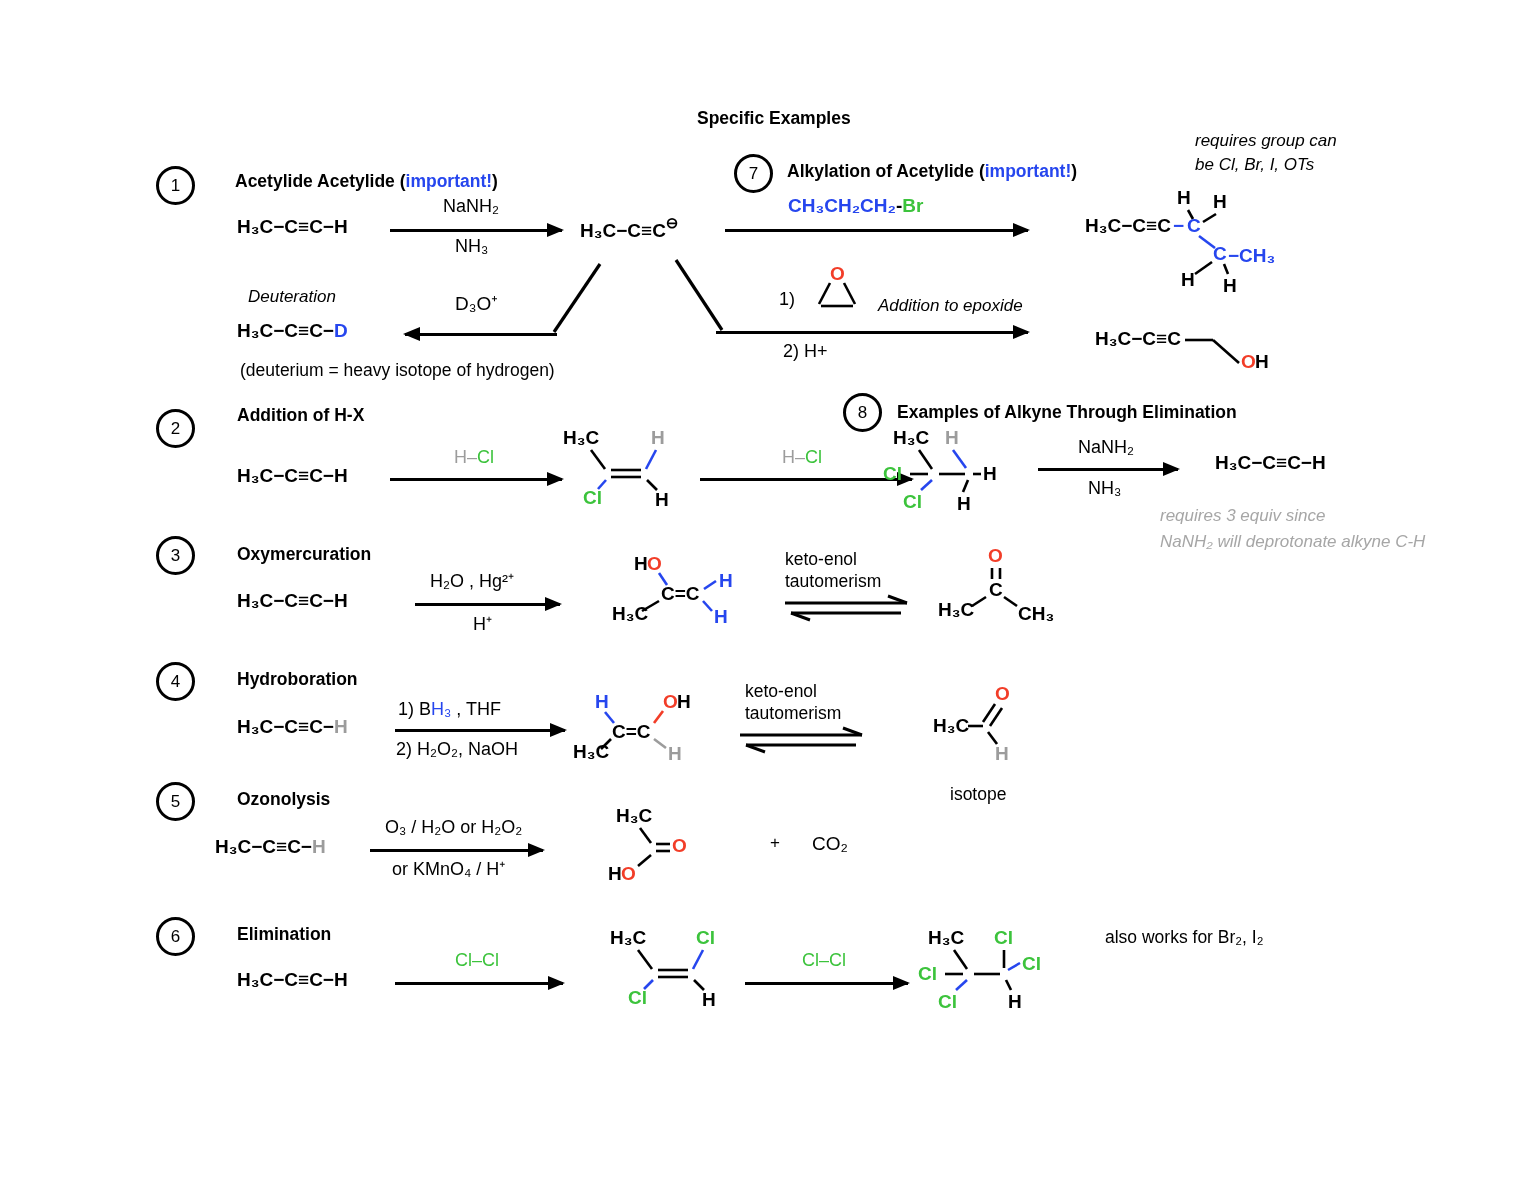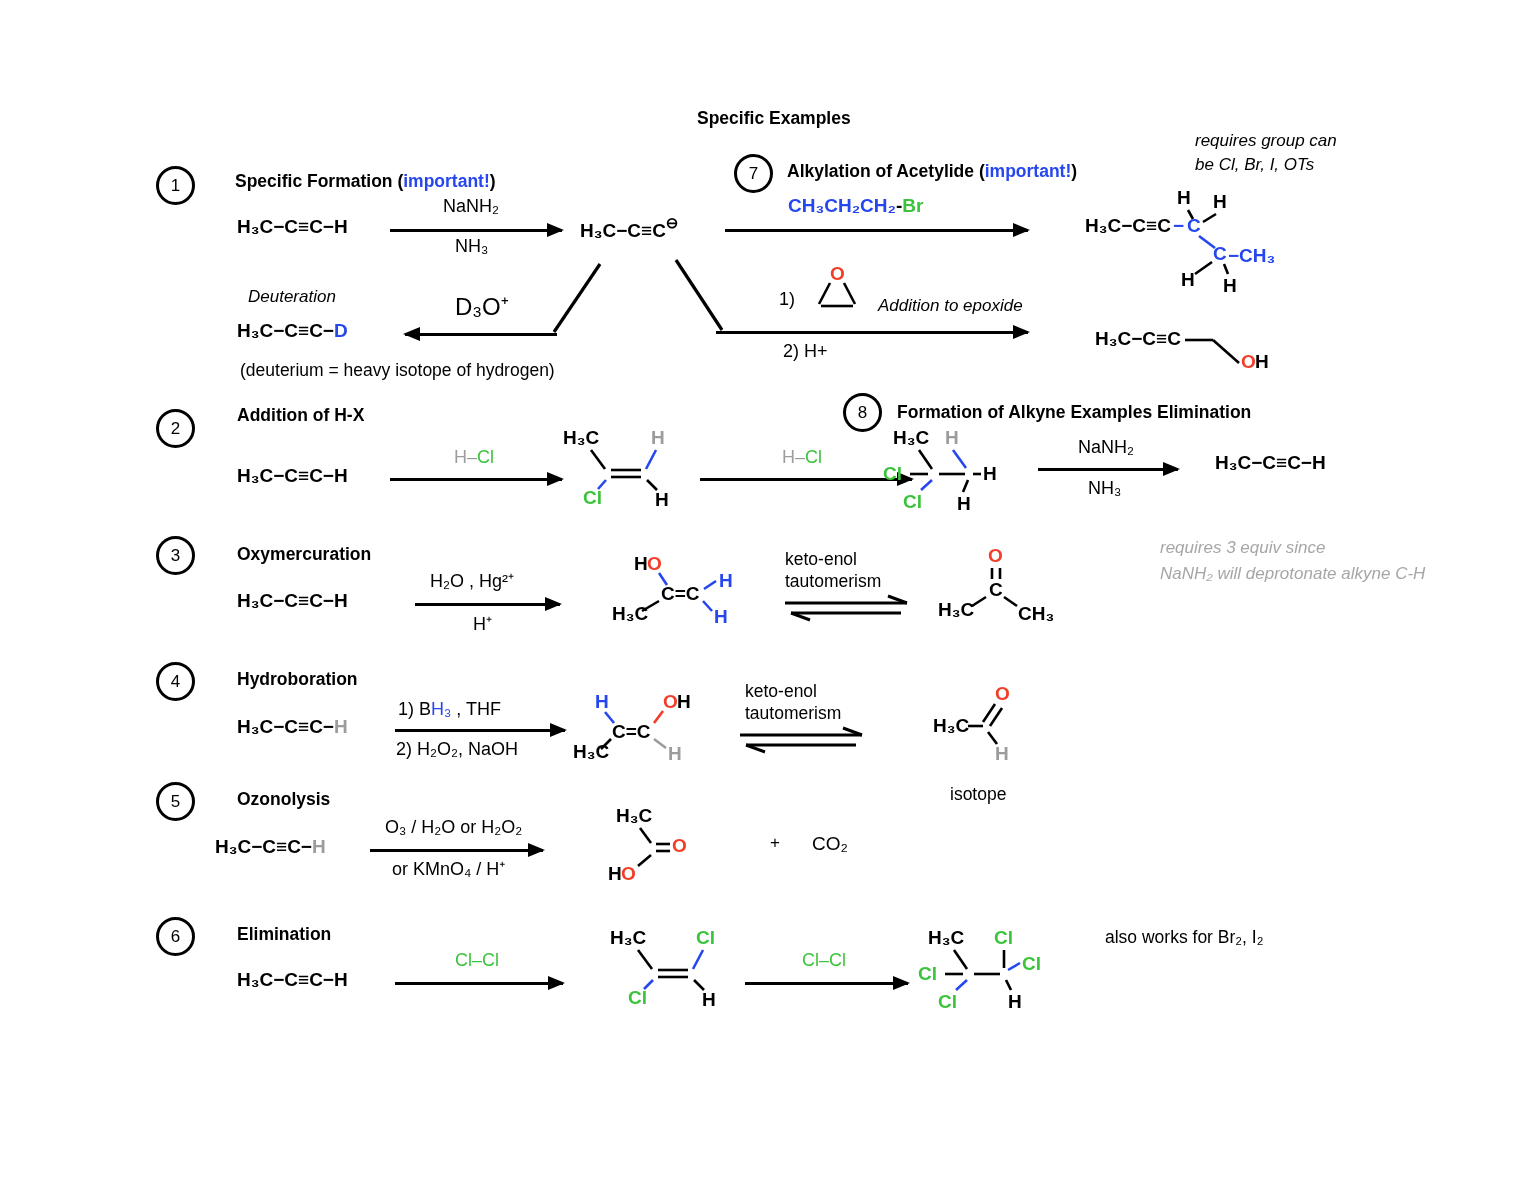--- a/index.html
+++ b/index.html
@@ -9,21 +9,21 @@
   html,body{margin:0;padding:0;background:#fff;}
   .canvas{position:relative;width:1449px;height:1187px;background:#fff;
           font-family:"Liberation Sans",sans-serif;color:#000;overflow:hidden;}
   .abs{position:absolute;white-space:nowrap;line-height:1.15;}
   .h{font-weight:bold;font-size:17.5px;}
   .f{font-weight:bold;font-size:19px;}
   .r{font-weight:normal;font-size:18px;}
   .it{font-style:italic;font-size:17px;font-weight:normal;}
   .blue{color:var(--blue);} .green{color:var(--green);}
   .red{color:var(--red);} .gray{color:var(--gray);}
-  .inkgray{color:var(--inkgray);margin-top:32px;}
+  .inkgray{color:var(--inkgray);}
   .circle{width:33px;height:33px;border:3px solid #000;border-radius:50%;
           display:flex;align-items:center;justify-content:center;
           font-size:17px;font-weight:normal;}
   .arr{position:absolute;height:0;border-top:3px solid #000;}
   .arr::after{content:"";position:absolute;right:-2px;top:-9px;width:0;height:0;
     border-left:17px solid #000;border-top:7.5px solid transparent;border-bottom:7.5px solid transparent;}
   .arr.left::after{right:auto;left:-2px;border-left:none;
     border-right:17px solid #000;}
   .struct{position:absolute;}
   .struct > span{position:absolute;font-weight:bold;font-size:19px;white-space:nowrap;line-height:1.05;}
@@ -33,35 +33,35 @@
 </head>
 <body>
 
 <div class="canvas">
 
   <div class="abs h" style="left:697px;top:108px">Specific Examples</div>
 
   <div class="abs circle" style="left:156px;top:166px">
       <span>1</span>
     </div>
-  <div class="abs h" style="left:235px;top:171px"><span>Specific Formation (</span><span class="blue">important!</span><span>)</span></div>
+  <div class="abs h" style="left:235px;top:171px"><span>Acetylide Acetylide (</span><span class="blue">important!</span><span>)</span></div>
 
   <div class="abs f" style="left:237px;top:216px">H₃C−C≡C−H</div>
   <div class="arr" style="left:390px;top:229px;width:172px"></div>
   <div class="abs r" style="left:443px;top:196px">NaNH₂</div>
   <div class="abs r" style="left:455px;top:236px">NH₃</div>
   <div class="abs f" style="left:580px;top:214px"><span>H₃C−C≡C</span><sup class="chg">⊖</sup></div>
 
   <svg class="abs lines" style="left:540px;top:252px" width="200" height="86">
     <line x1="60" y1="12" x2="14" y2="80" stroke="#000" stroke-width="3.2"></line>
     <line x1="136" y1="8" x2="182" y2="78" stroke="#000" stroke-width="3.2"></line>
   </svg>
 
   <div class="abs it" style="left:248px;top:287px">Deuteration</div>
-  <div class="abs r" style="left:455px;top:293px;font-size:24px">D₃O⁺</div>
+  <div class="abs r" style="left:455px;top:293px;font-size:19px">D₃O⁺</div>
   <div class="arr left" style="left:405px;top:333px;width:152px"></div>
   <div class="abs f" style="left:237px;top:320px"><span>H₃C−C≡C−</span><span class="blue">D</span></div>
   <div class="abs r" style="left:240px;top:360px;font-size:17.5px">(deuterium = heavy isotope of hydrogen)</div>
 
   <div class="abs circle" style="left:734px;top:154px">
       <span>7</span>
     </div>
   <div class="abs h" style="left:787px;top:161px"><span>Alkylation of Acetylide (</span><span class="blue">important!</span><span>)</span></div>
   <div class="abs it" style="left:1195px;top:131px">requires group can</div>
   <div class="abs it" style="left:1195px;top:155px">be Cl, Br, I, OTs</div>
@@ -133,21 +133,21 @@
     <span class="green" style="left:20px;top:60px">Cl</span>
     <span style="left:92px;top:62px">H</span>
   </div>
 
   <div class="arr" style="left:700px;top:478px;width:212px"></div>
   <div class="abs r" style="left:782px;top:447px"><span class="gray">H</span><span class="gray">–</span><span class="green">Cl</span></div>
 
   <div class="abs circle" style="left:843px;top:393px">
       <span>8</span>
     </div>
-  <div class="abs h" style="left:897px;top:402px">Formation of Alkyne Examples Elimination</div>
+  <div class="abs h" style="left:897px;top:402px">Examples of Alkyne Through Elimination</div>
 
   <div class="struct" style="left:883px;top:428px;width:140px;height:94px">
     <svg width="140" height="94">
       <line x1="36" y1="22" x2="49" y2="41" stroke="#000" stroke-width="2.6"></line>
       <line x1="27" y1="46" x2="45" y2="46" stroke="#000" stroke-width="2.6"></line>
       <line x1="38" y1="62" x2="49" y2="52" stroke="#2646ee" stroke-width="2.6"></line>
       <line x1="56" y1="46" x2="82" y2="46" stroke="#000" stroke-width="2.6"></line>
       <line x1="70" y1="22" x2="83" y2="40" stroke="#2646ee" stroke-width="2.6"></line>
       <line x1="90" y1="46" x2="98" y2="46" stroke="#000" stroke-width="2.6"></line>
       <line x1="85" y1="52" x2="80" y2="64" stroke="#000" stroke-width="2.6"></line>

